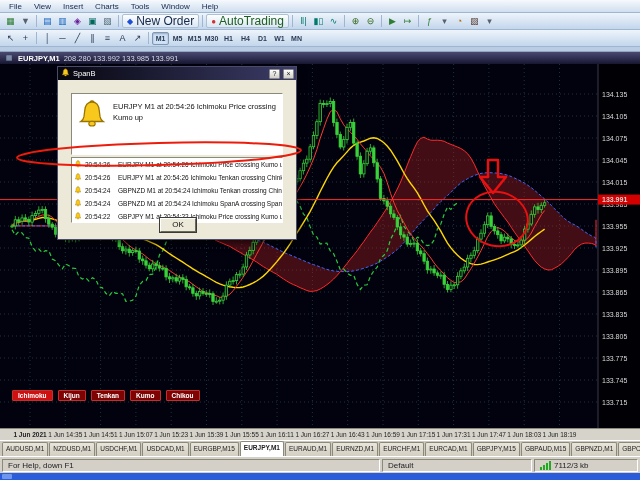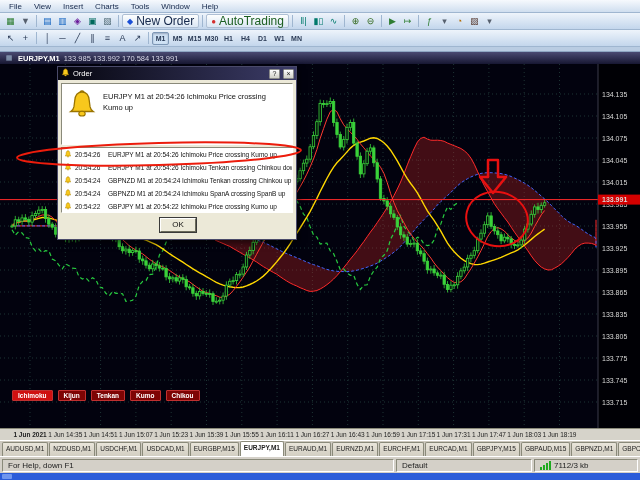--- a/index.html
+++ b/index.html
@@ -40,33 +40,33 @@
 
   
   #tabs-bar { height:16px; background:#cdc9bf; display:flex; align-items:flex-end; padding:1px 0 0 2px; border-top:1px solid #fff; }
   .sym-tab { height:14px; padding:2px 3px 0 3px; font-size:6.5px; color:#222; background:linear-gradient(#e9e5da,#d2cec2); border:1px solid #8a8a7a; border-bottom:none; border-radius:2px 2px 0 0; margin-right:1px; white-space:nowrap; }
   .sym-tab.active { background:#fff; font-weight:bold; height:15px; }
 
   
   #status-bar { height:17px; background:#d4d0c8; display:flex; align-items:center; gap:2px; padding:1px 2px; border-top:1px solid #fff; }
   .status-panel { height:13px; border:1px solid; border-color:#8a8a7a #fff #fff #8a8a7a; display:flex; align-items:center; padding:0 5px; font-size:8px; color:#222; }
   #status-help { flex:1; }
-  #status-profile { width:136px;text-align:center; }
+  #status-profile { width:150px;text-align:center; }
   #status-traffic { width:104px; gap:3px; }
   .bars { display:flex; align-items:flex-end; gap:1px; height:9px; }
   .bars i { display:block; width:2px; background:#1faa1f; }
   #taskbar { height:7px; background:#2b5cd9; position:relative; }
   #taskbar .tb-start { position:absolute; left:2px; top:1px; width:10px; height:5px; background:#6f96ef; border-radius:1px; }
 
   
   #alert-dialog { position:absolute; left:57px; top:66px; width:240px; height:174px; background:#ece9d8; border:1px solid #4a4a6a; box-shadow:2px 3px 6px rgba(0,0,0,.55); z-index:10; }
   #alert-titlebar { height:13px; background:linear-gradient(90deg,#06060f,#3c3c68); color:#fff; display:flex; align-items:center; padding:0 2px 0 3px; gap:3px; font-size:7.5px; }
   #alert-title { flex:1; }
   .title-btn { width:11px; height:10px; background:linear-gradient(#fdfdfd,#cfcfc6); border:1px solid #888; font-size:7px; display:inline-flex; align-items:center; justify-content:center; color:#222; border-radius:1px; }
-  #alert-body { padding:3px; }
+  #alert-body { padding:13px; }
   #alert-message-panel { background:#fff; border:1px solid; border-color:#8a8a7a #fff #fff #8a8a7a; height:62px; display:flex; padding:5px; gap:6px; }
   #alert-message { font-size:7.5px; color:#111; line-height:1.4; padding-top:3px; }
   #alert-list { background:#fff; border:1px solid; border-color:#8a8a7a #fff #fff #8a8a7a; height:66px; margin-top:2px; overflow:hidden; }
   .alert-row { height:13px; display:flex; align-items:center; gap:3px; padding:0 2px; white-space:nowrap; overflow:hidden; }
   .alert-row .t { color:#111; font-size:6.5px; min-width:30px; }
   .alert-row .m { color:#111; font-size:6.5px; }
   #ok-button { position:absolute; left:102px; bottom:7px; width:36px; height:14px; background:#ece9d8; border:1px solid; border-color:#fff #6a6a5a #6a6a5a #fff; outline:1px solid #3a3a3a; font-size:8px; text-align:center; line-height:12px; color:#111; }
 
   #overlay-svg { position:absolute; left:0; top:0; z-index:40; pointer-events:none; }
 </style>
@@ -143,21 +143,21 @@
       <div class="tf-btn">D1</div>
       <div class="tf-btn">W1</div>
       <div class="tf-btn">MN</div>
     </div>
 
   <div id="frame-gap"></div>
 
   <div id="chart-titlebar">
     <span class="tb-icon" id="chart-title-icon" style="width: 10px; height: 10px; font-size: 7px; color: rgb(154, 176, 200);">▦</span>
     <span class="sym">EURJPY,M1</span>
-    <span class="qts">133.985 133.992 170.584 133.991</span>
+    <span class="qts">208.280 133.992 133.985 133.991</span>
   </div>
 
   <div id="chart-area">
     <svg id="chart-svg" width="640" height="364">
         <line x1="0" y1="30" x2="598" y2="30" class="grid"></line>
         <line x1="0" y1="52" x2="598" y2="52" class="grid"></line>
         <line x1="0" y1="74" x2="598" y2="74" class="grid"></line>
         <line x1="0" y1="96" x2="598" y2="96" class="grid"></line>
         <line x1="0" y1="118" x2="598" y2="118" class="grid"></line>
         <line x1="0" y1="140" x2="598" y2="140" class="grid"></line>
@@ -596,21 +596,21 @@
       <span class="tb-start"></span>
     </div>
 
   <div id="alert-dialog">
     <div id="alert-titlebar">
       <span id="alert-title-icon"><svg width="9" height="9" viewBox="0 0 28 28">
             <path d="M14 3 C9.5 3 7.5 6.5 7.2 11 L6.5 16.5 C6.2 18.5 5 20 3.5 21 L24.5 21 C23 20 21.8 18.5 21.5 16.5 L20.8 11 C20.5 6.5 18.5 3 14 3 Z" fill="#f8c81c" stroke="#9a7400" stroke-width="1.2"></path>
             <ellipse cx="14" cy="23" rx="3" ry="2.2" fill="#f8c81c" stroke="#9a7400" stroke-width="1"></ellipse>
             <path d="M12 3 Q14 1 16 3" fill="none" stroke="#9a7400" stroke-width="1.5"></path>
           </svg></span>
-      <span id="alert-title">Order</span>
+      <span id="alert-title">SpanB</span>
       <span class="title-btn">?</span>
       <span class="title-btn">×</span>
     </div>
     <div id="alert-body">
       <div id="alert-message-panel">
         <span id="alert-big-bell"><svg width="30" height="30" viewBox="0 0 28 28">
               <path d="M14 3 C9.5 3 7.5 6.5 7.2 11 L6.5 16.5 C6.2 18.5 5 20 3.5 21 L24.5 21 C23 20 21.8 18.5 21.5 16.5 L20.8 11 C20.5 6.5 18.5 3 14 3 Z" fill="#f8c81c" stroke="#9a7400" stroke-width="1.2"></path>
               <ellipse cx="14" cy="23" rx="3" ry="2.2" fill="#f8c81c" stroke="#9a7400" stroke-width="1"></ellipse>
               <path d="M12 3 Q14 1 16 3" fill="none" stroke="#9a7400" stroke-width="1.5"></path>
             </svg></span>

